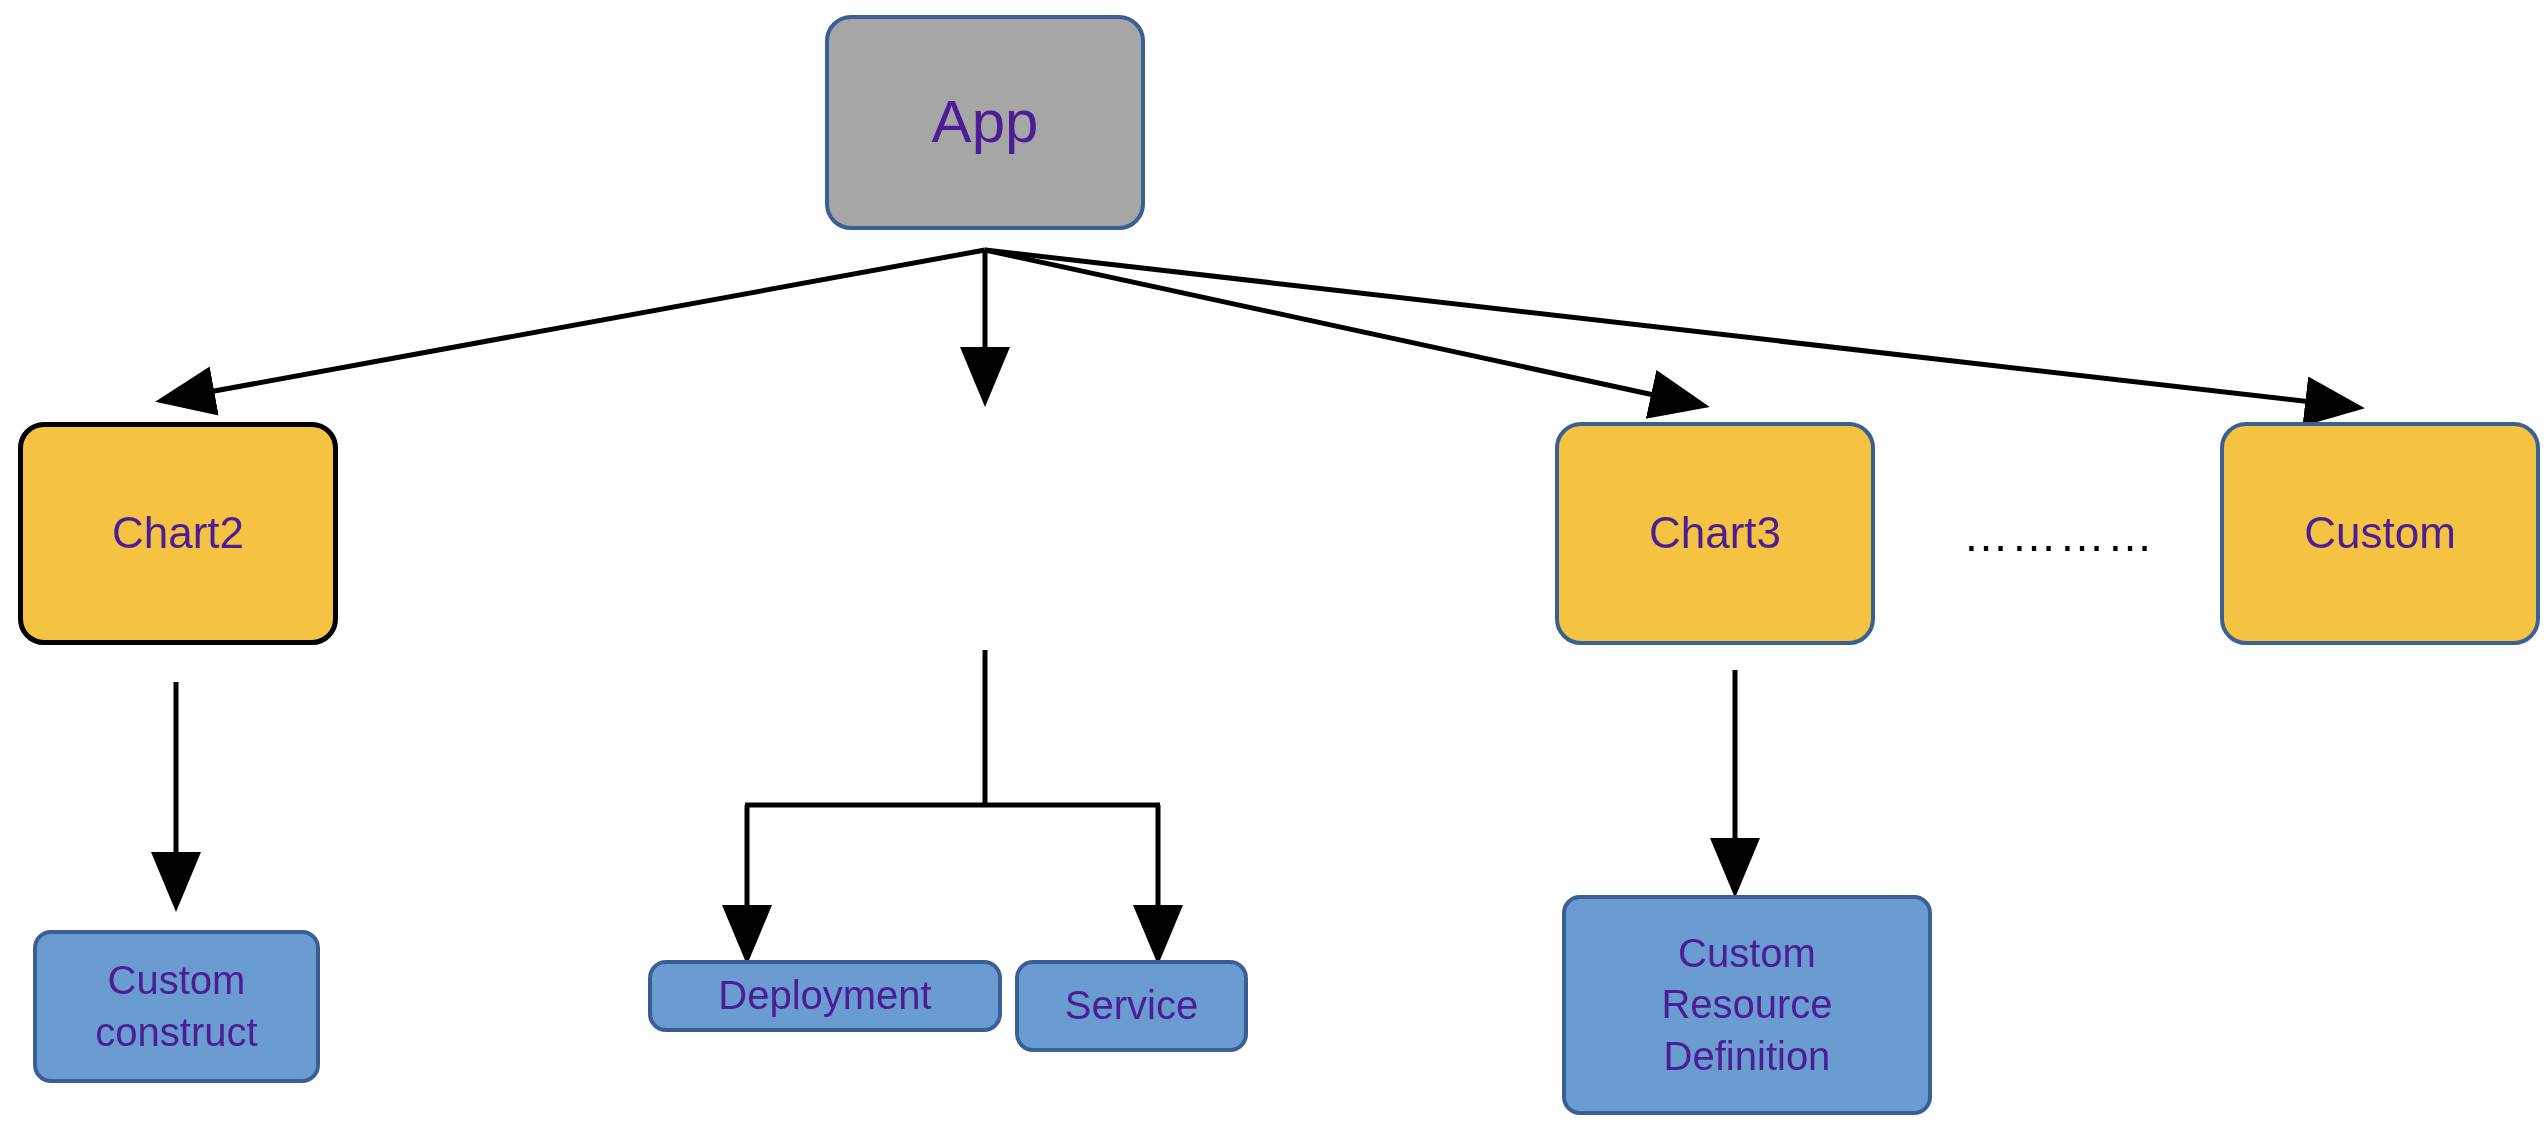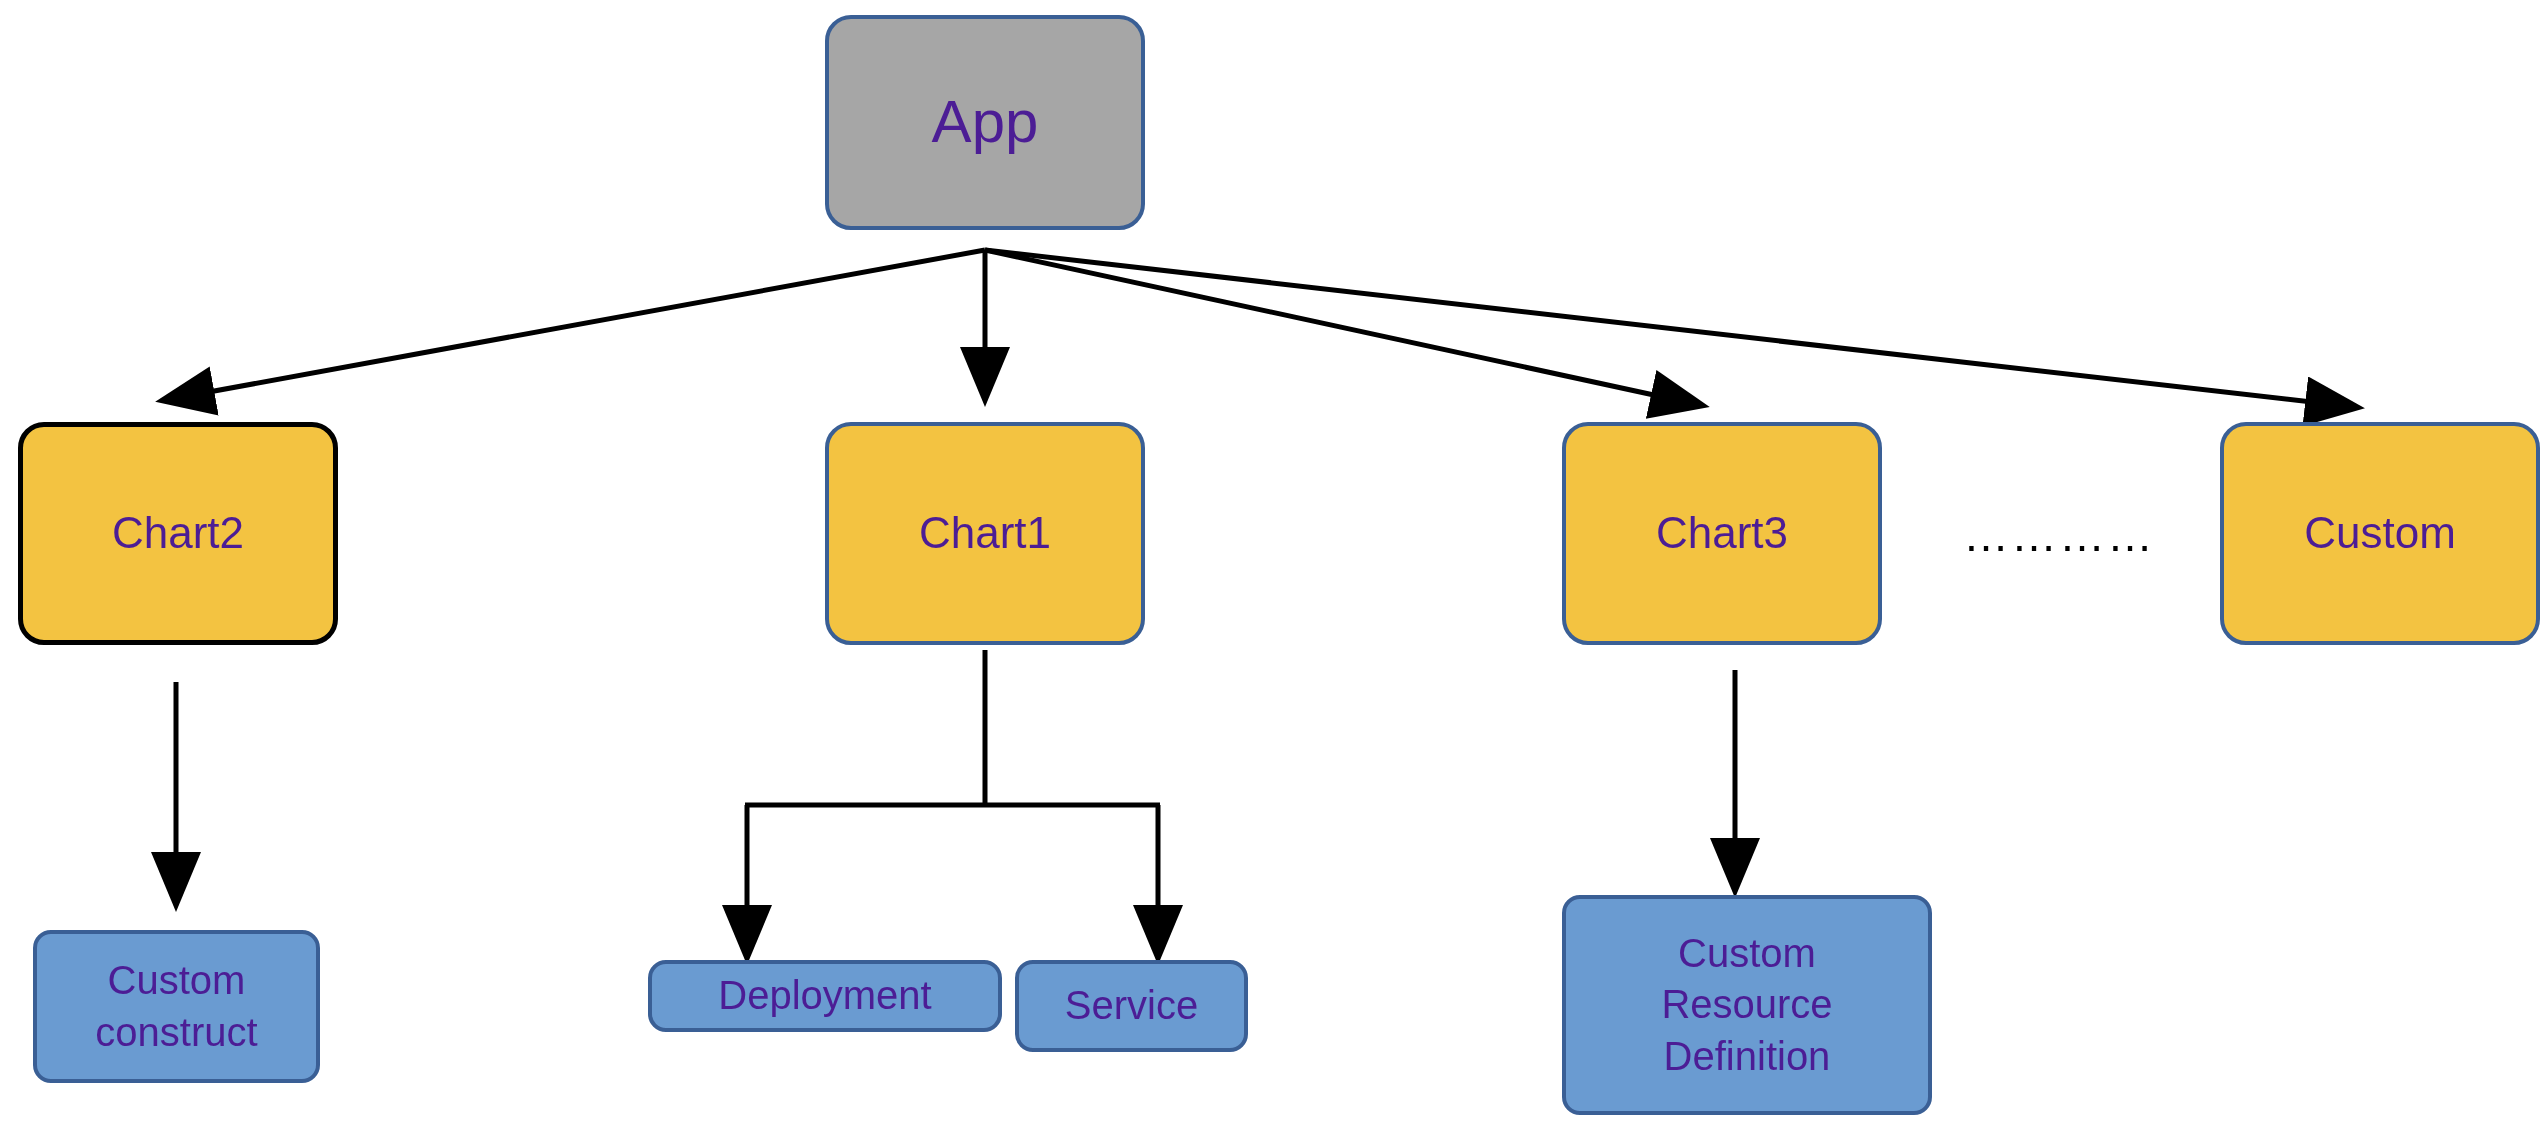--- a/index.html
+++ b/index.html
@@ -93,23 +93,22 @@
     <line x1="747" y1="805" x2="747" y2="955" stroke="#000000" stroke-width="5" marker-end="url(#ah)"></line>
     <line x1="1158" y1="805" x2="1158" y2="955" stroke="#000000" stroke-width="5" marker-end="url(#ah)"></line>
 
     <line x1="1735" y1="670" x2="1735" y2="888" stroke="#000000" stroke-width="5" marker-end="url(#ah)"></line>
   </svg>
 
   <div class="node node-app" id="n-app" style="left: 825px; top: 15px; width: 320px; height: 215px;">App</div>
 
   <div class="node node-chart black-border" id="n-chart2" style="left: 18px; top: 422px; width: 320px; height: 223px;">Chart2</div>
 
-  <div class="node node-chart" id="n-chart1" style="left: 825px; top: 422px; width: 320px; height: 223px;">Chart1</div>
 
-  <div class="node node-chart" id="n-chart3" style="left: 1555px; top: 422px; width: 320px; height: 223px; margin-left: 7px;">Chart3</div>
+  <div class="node node-chart" id="n-chart3" style="left: 1555px; top: 422px; width: 320px; height: 223px;">Chart3</div>
 
   <div class="node node-chart" id="n-chartn" style="left: 2220px; top: 422px; width: 320px; height: 223px;">Custom</div>
 
   <div class="ellipsis" style="left: 1963px; top: 508px;">…………</div>
 
   <div class="node node-resource" id="n-custom-construct" style="left: 33px; top: 930px; width: 287px; height: 153px;">Custom
 construct</div>
 
   <div class="node node-resource" id="n-deployment" style="left: 648px; top: 960px; width: 354px; height: 72px;">Deployment</div>
 

